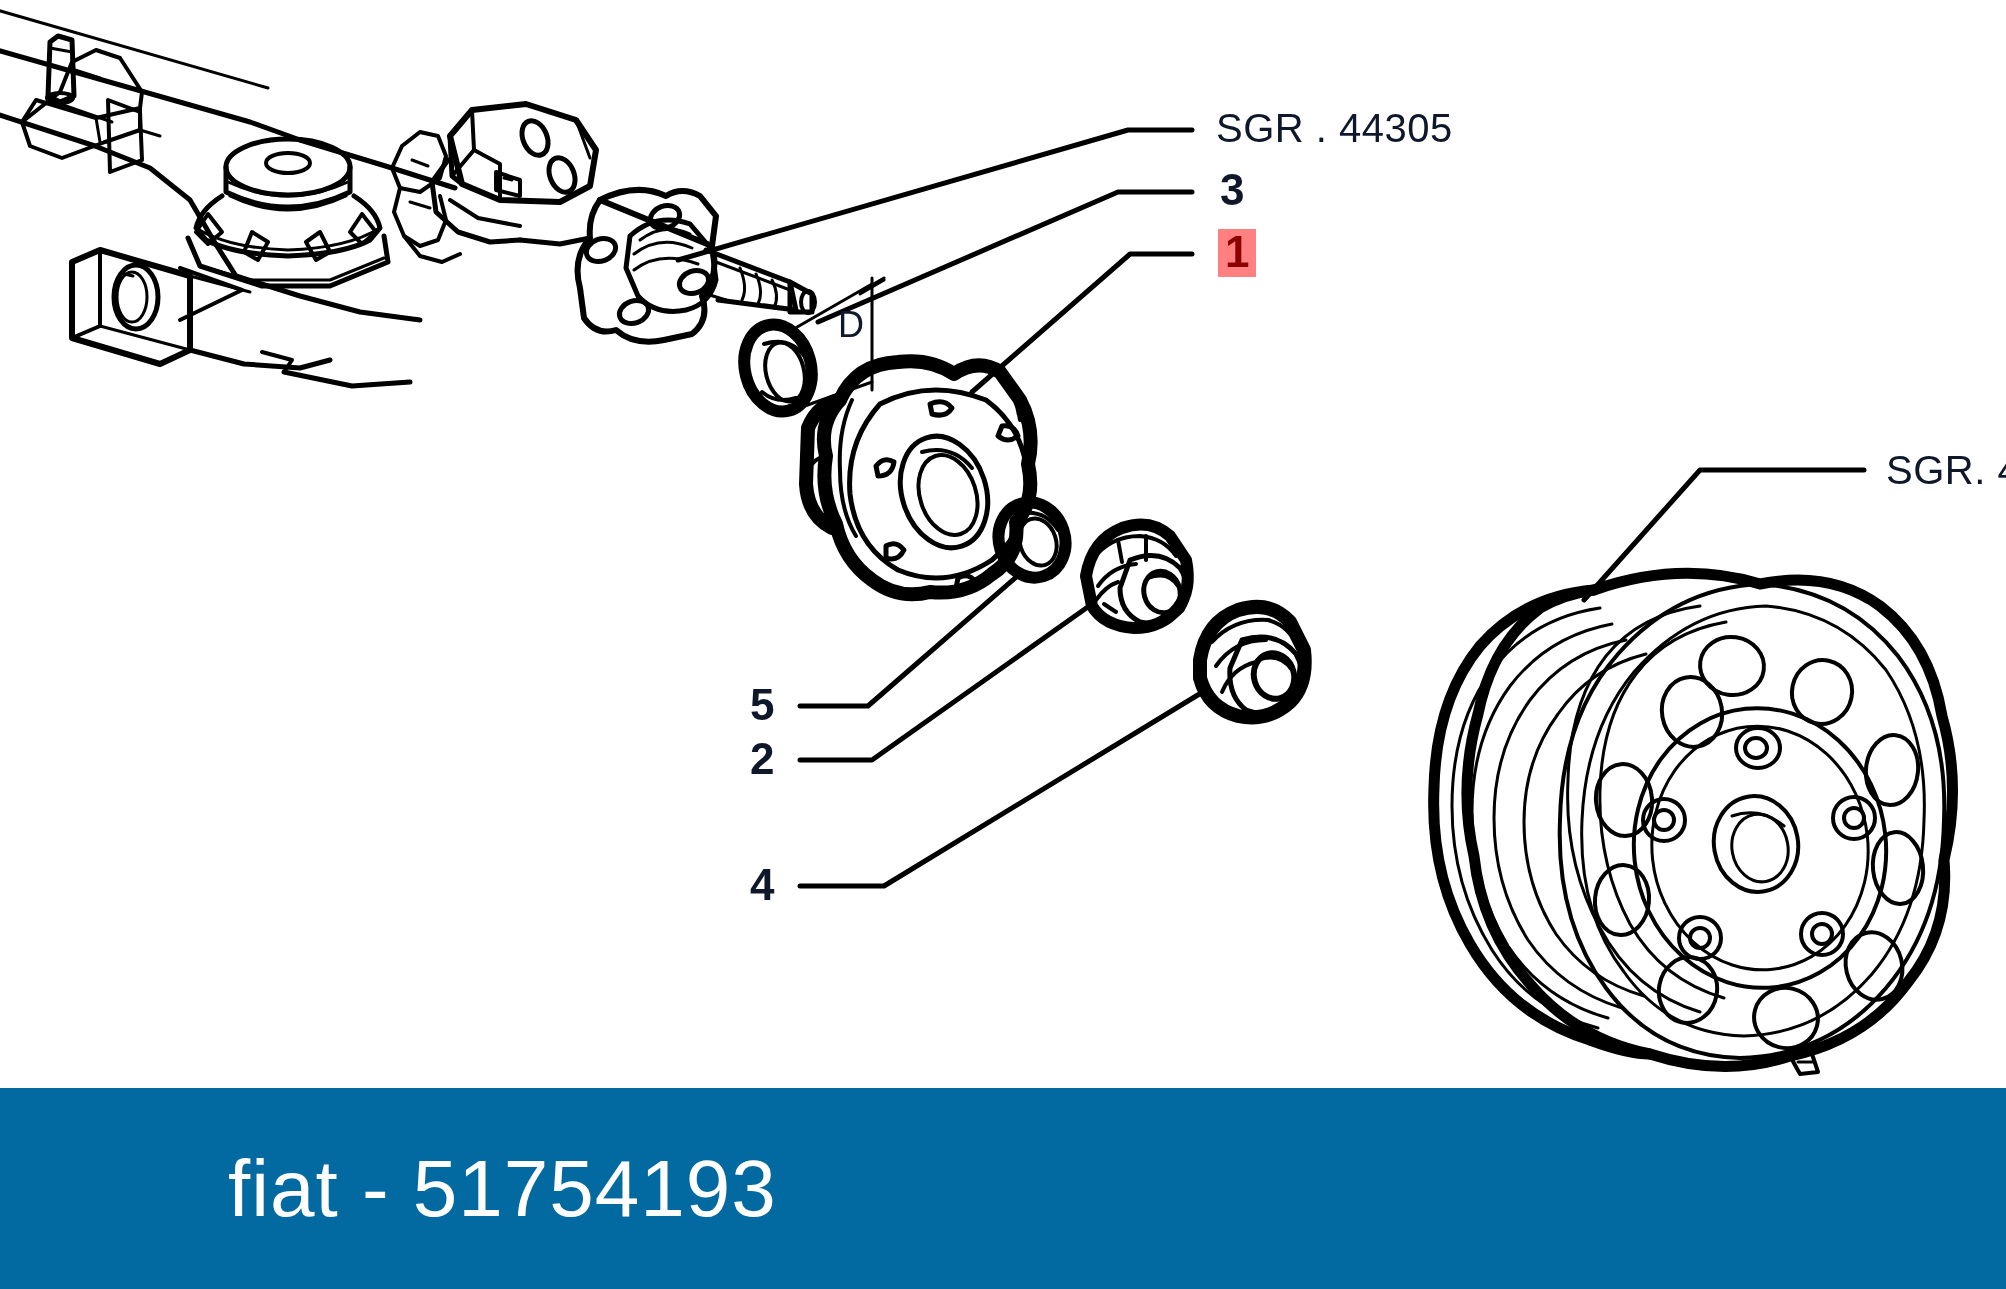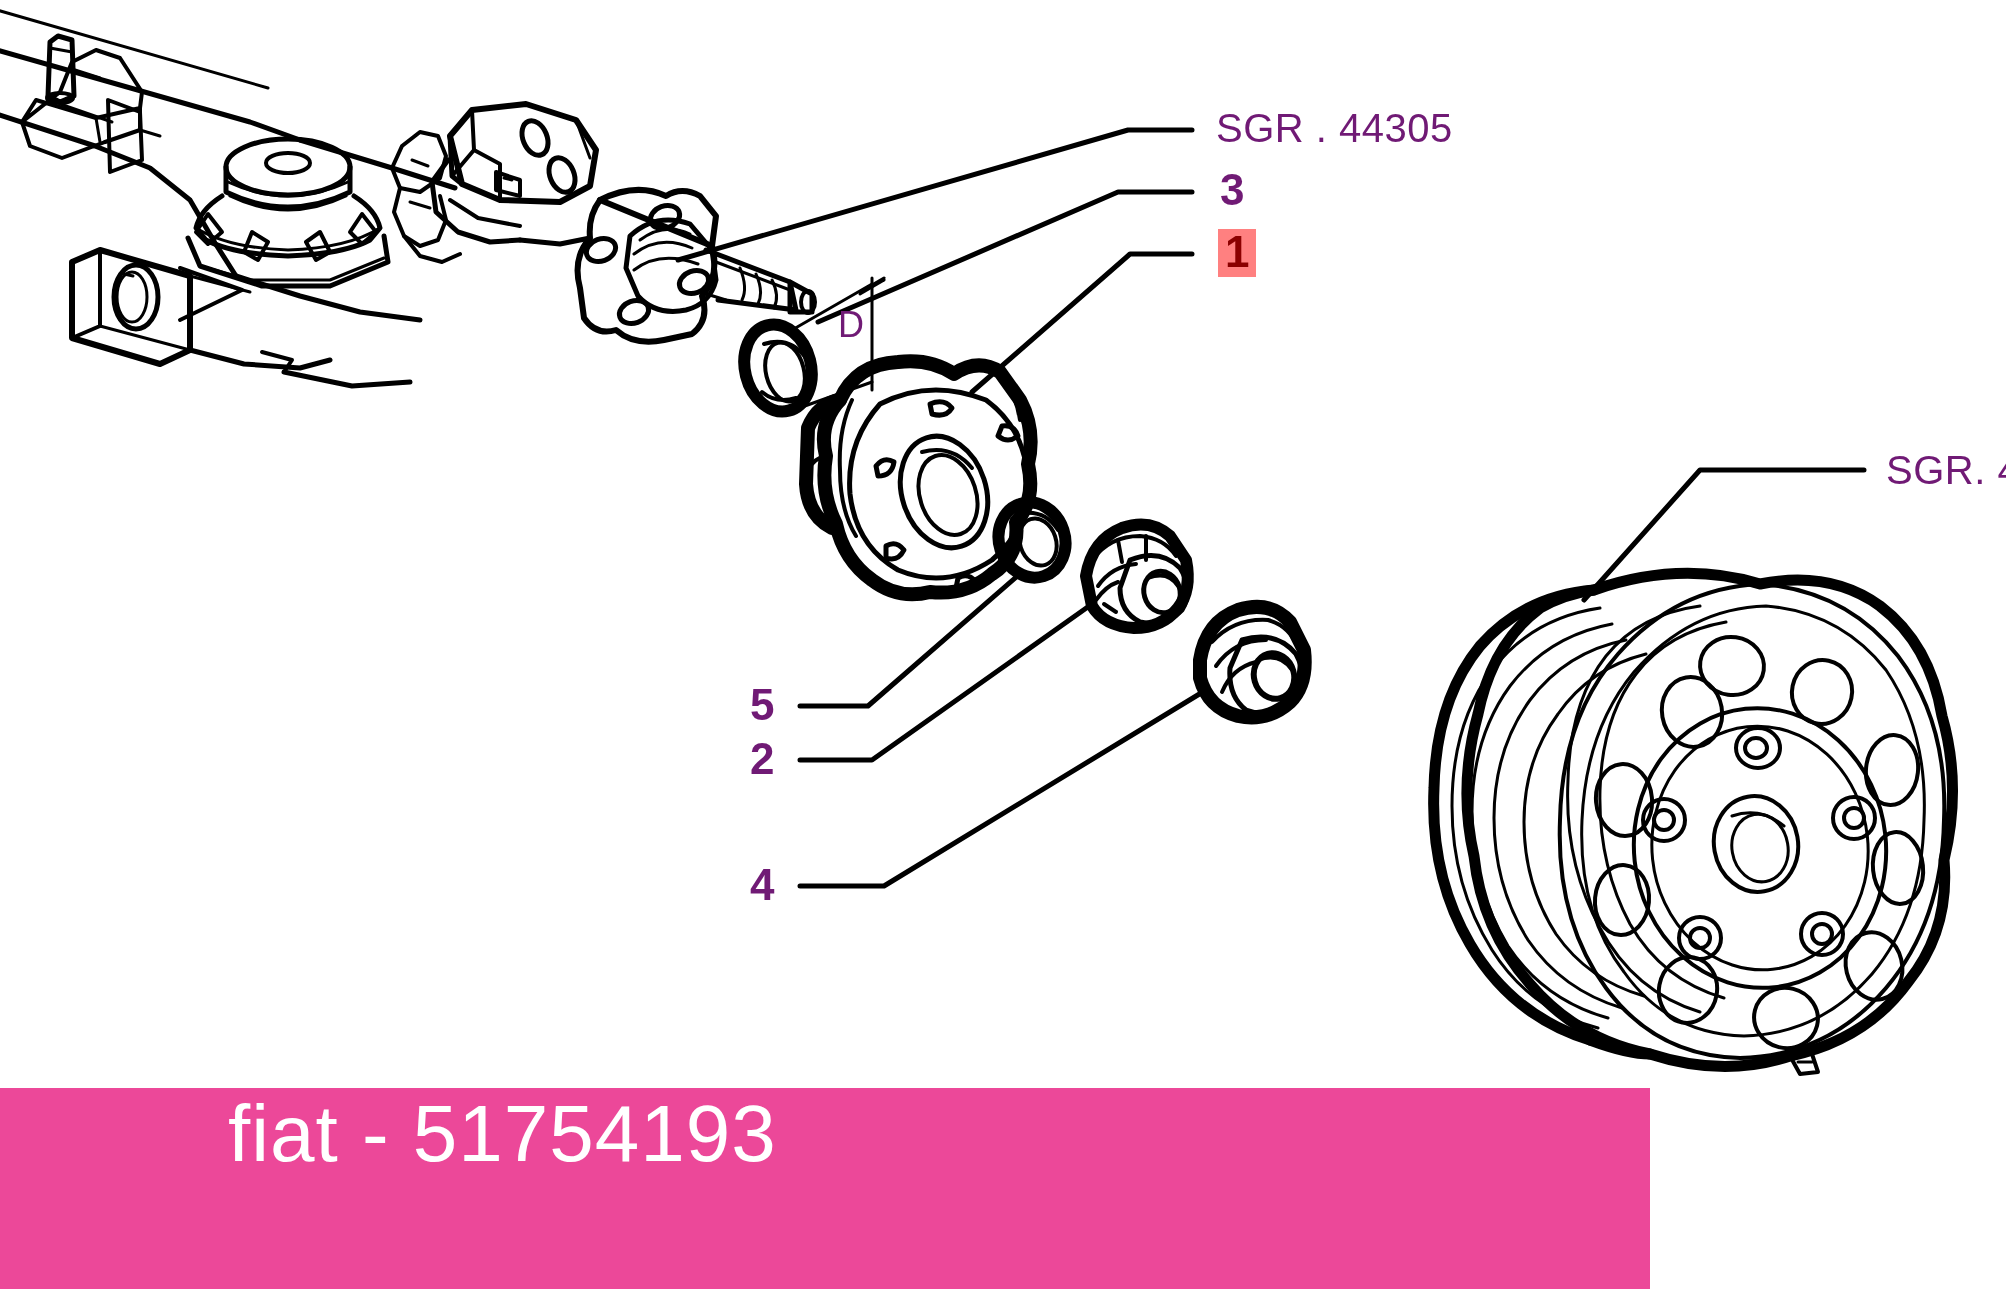--- a/index.html
+++ b/index.html
@@ -26,21 +26,21 @@
     position: absolute;
     left: 0; top: 0;
     width: 2006px;
     height: 1289px;
   }
 
   
   .label {
     position: absolute;
     white-space: nowrap;
-    color: #701a75;
+    color: #0f172a;
     line-height: 1;
   }
   .label-sgr {
     font-size: 40px;
     font-weight: 400;
     letter-spacing: 0.5px;
   }
   .label-num {
     font-size: 44px;
     font-weight: bold;
@@ -53,25 +53,25 @@
     background: #ff8080;
     color: #8b0000;
     padding: 1px 7px 3px 7px;
   }
 
   
   #footer-banner {
     position: absolute;
     left: 0;
     top: 1088px;
-    width: 1650px;
+    width: 2006px;
     height: 201px;
-    background: #ec4899;
+    background: #0369a1;
     display: flex;
-    align-items: flex-start;
+    align-items: center;
   }
   #footer-inner {
     display: flex;
     align-items: baseline;
     width: 100%;
     padding-left: 228px;
     box-sizing: border-box;
   }
   .footer-text {
     color: #ffffff;

